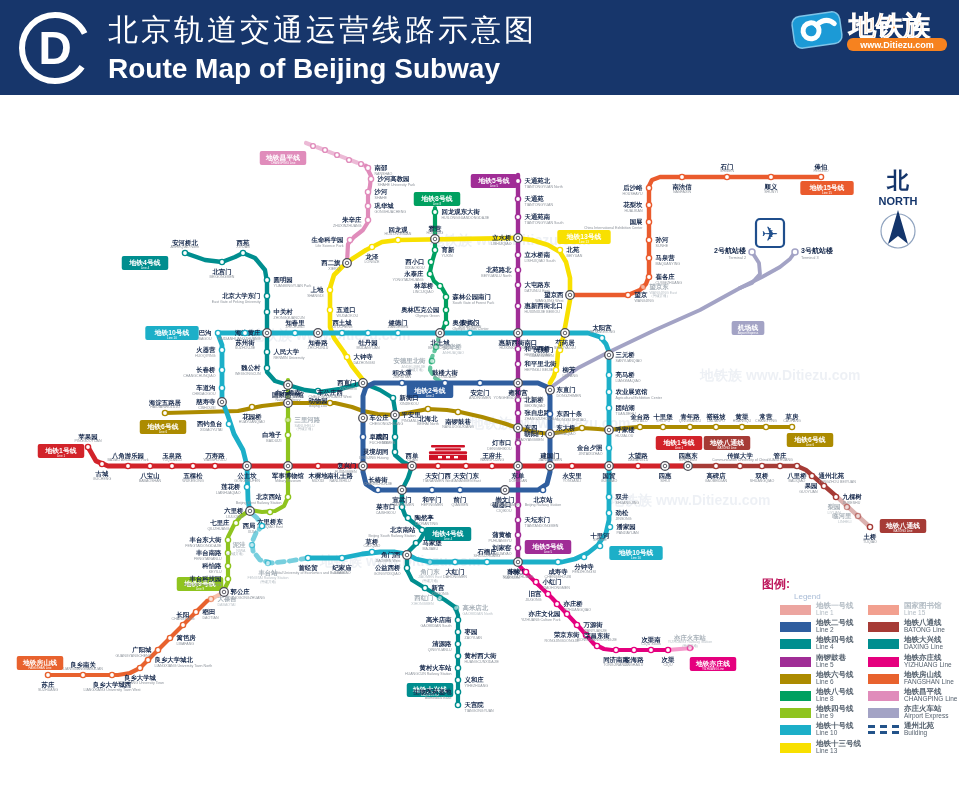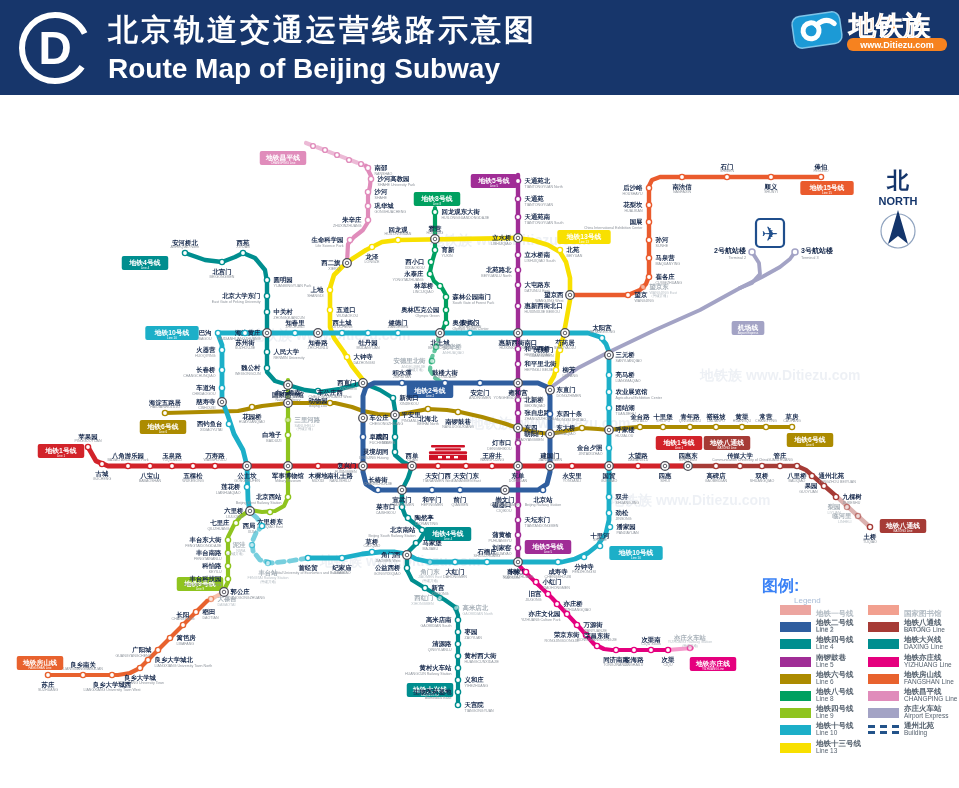--- a/index.html
+++ b/index.html
@@ -1,33 +1,33 @@
 <!DOCTYPE html>
 <html><head>
 <meta charset="utf-8">
 <style>
   html,body{margin:0;padding:0;}
   body{width:959px;height:788px;position:relative;background:#fff;overflow:hidden;
        font-family:"Liberation Sans",sans-serif;}
   .header{position:absolute;left:0;top:0;width:959px;height:95px;background:#17366B;z-index:2;}
   .bjlogo{position:absolute;left:14px;top:7px;}
   .titles{position:absolute;left:108px;top:10px;color:#fff;}
-  .t-cn{font-size:30px;font-weight:bold;letter-spacing:3px;}
+  .t-cn{font-size:30px;font-weight:normal;letter-spacing:3px;}
   .t-en{font-size:28px;font-weight:bold;margin-top:2px;}
   .dtz{position:absolute;right:4px;top:2px;z-index:3;}
   #map{position:absolute;left:0;top:0;width:959px;height:788px;z-index:1;}
   #legend{position:absolute;left:762px;top:576px;width:196px;height:190px;z-index:2;}
-  .lg-title-cn{font-size:16px;font-weight:bold;color:#3b82f6;}
+  .lg-title-cn{font-size:12px;font-weight:bold;color:#be185d;}
   .lg-title-en{font-size:8px;color:#A9BCD6;margin-top:-1px;margin-left:32px;}
   .lg-item{position:absolute;height:17px;}
   .lg-swatch{position:absolute;left:0;top:2px;width:31px;height:10px;}
   .lg-txt{position:absolute;left:36px;top:-1px;line-height:7px;white-space:nowrap;}
   .lg-cn{font-size:7.5px;font-weight:bold;color:#55616E;}
   .lg-en{font-size:6.5px;color:#55616E;}
-  .lg-faded .lg-cn,.lg-faded .lg-en{color:#B3BCC4;margin-top:8px;}
+  .lg-faded .lg-cn,.lg-faded .lg-en{color:#B3BCC4;}
   .dashrow{position:absolute;left:0;width:31px;height:3px;
     background:repeating-linear-gradient(90deg,#23538A 0 7px,transparent 7px 12px);}
   svg text{font-family:"Liberation Sans",sans-serif;}
 </style>
 </head>
 <body>
 
 <div class="header">
   <svg class="bjlogo" width="82" height="82" viewBox="0 0 82 82">
     <circle cx="41" cy="41" r="33" fill="none" stroke="#ffffff" stroke-width="6" stroke-dasharray="172 36" stroke-dashoffset="-20"></circle>

